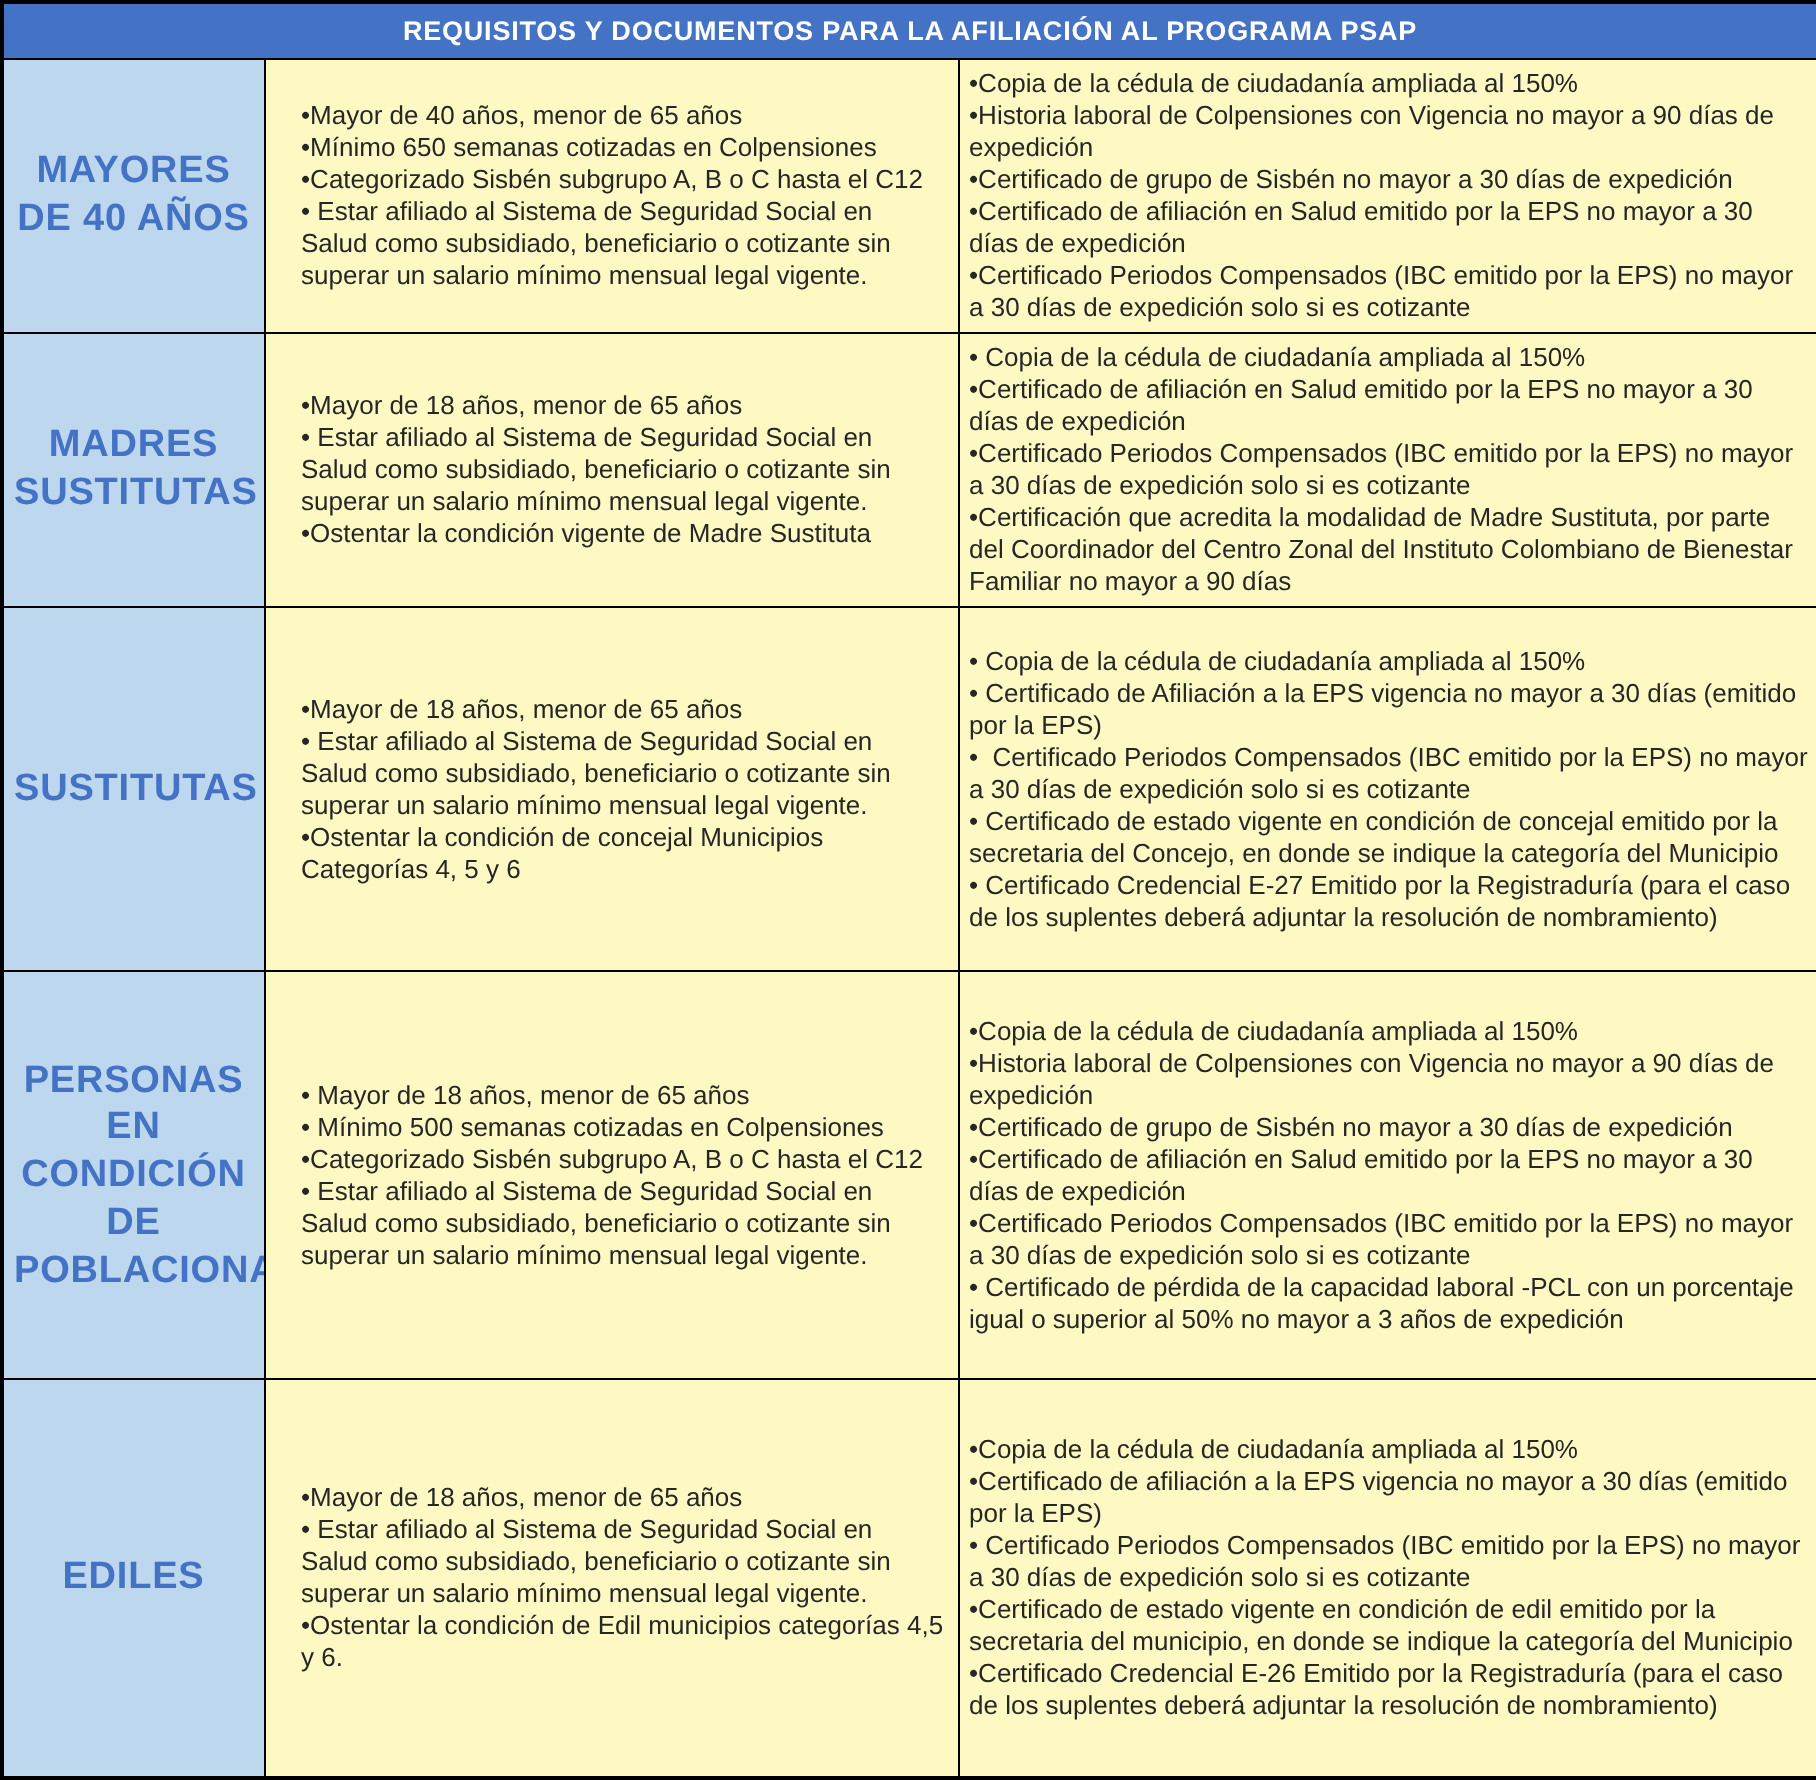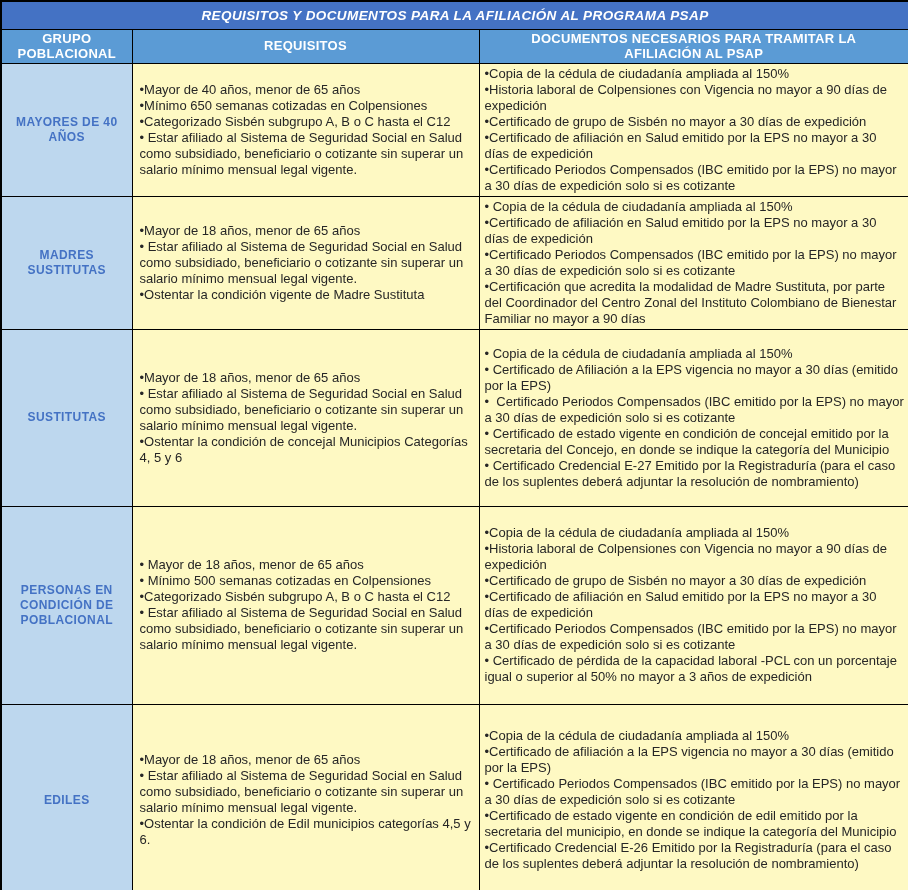--- a/index.html
+++ b/index.html
@@ -22,21 +22,20 @@
   }
   .title-cell {
     background: var(--banner-bg, #4472C4);
     color: var(--banner-text, #FFFFFF);
     font-size: 13.5px;
     font-weight: bold;
     text-align: center;
     letter-spacing: 0.4px;
     height: 28px;
     padding: 0 4px;
-    font-style: italic;
   }
   .colhead th {
     background: var(--header-bg, #5B9BD5);
     color: var(--header-text, #FFFFFF);
     font-size: 13px;
     font-weight: bold;
     text-align: center;
     letter-spacing: 0.3px;
     line-height: 1.2;
     height: 34px;
@@ -44,63 +43,52 @@
     vertical-align: middle;
   }
   .colhead .hdr-inner {
     display: block;
     margin: 0 auto;
     max-width: 345px;
   }
   td.group {
     background: var(--group-bg, #BDD7EE);
     color: var(--group-text, #4472C4);
-    font-size: 12px;
+    font-size: 19px;
     font-weight: bold;
     text-align: center;
     vertical-align: middle;
     letter-spacing: 0.4px;
     line-height: 1.25;
     padding: 2px 5px;
   }
   td.req, td.doc {
     background: #fef9c3;
     color: var(--body-text, #262626);
     font-size: 13px;
     line-height: 16px;
     vertical-align: middle;
     white-space: pre-wrap;
     text-align: left;
   }
-  td.req { padding: 2px 6px 2px 7px; }
+  td.req { padding: 2px 6px 2px 18px; }
   td.doc { padding: 2px 4px 2px 5px; }
 </style>
 </head>
 <body>
 
 <table class="tbl">
   <colgroup>
     <col style="width:131px">
     <col style="width:347px">
     <col style="width:430px">
   </colgroup>
   <thead>
     <tr>
       <th class="title-cell" colspan="3">REQUISITOS Y DOCUMENTOS PARA LA AFILIACIÓN AL PROGRAMA PSAP</th>
-    </tr>
-    <tr class="colhead">
-      <th>
-        <span class="hdr-inner">GRUPO POBLACIONAL</span>
-      </th>
-      <th>
-        <span class="hdr-inner">REQUISITOS</span>
-      </th>
-      <th>
-        <span class="hdr-inner">DOCUMENTOS NECESARIOS PARA TRAMITAR LA AFILIACIÓN AL PSAP</span>
-      </th>
     </tr>
   </thead>
   <tbody>
     <tr style="height:131px">
       <td class="group">MAYORES DE 40 AÑOS</td>
       <td class="req">•Mayor de 40 años, menor de 65 años
 •Mínimo 650 semanas cotizadas en Colpensiones
 •Categorizado Sisbén subgrupo A, B o C hasta el C12
 • Estar afiliado al Sistema de Seguridad Social en Salud como subsidiado, beneficiario o cotizante sin superar un salario mínimo mensual legal vigente.</td>
       <td class="doc">•Copia de la cédula de ciudadanía ampliada al 150%

